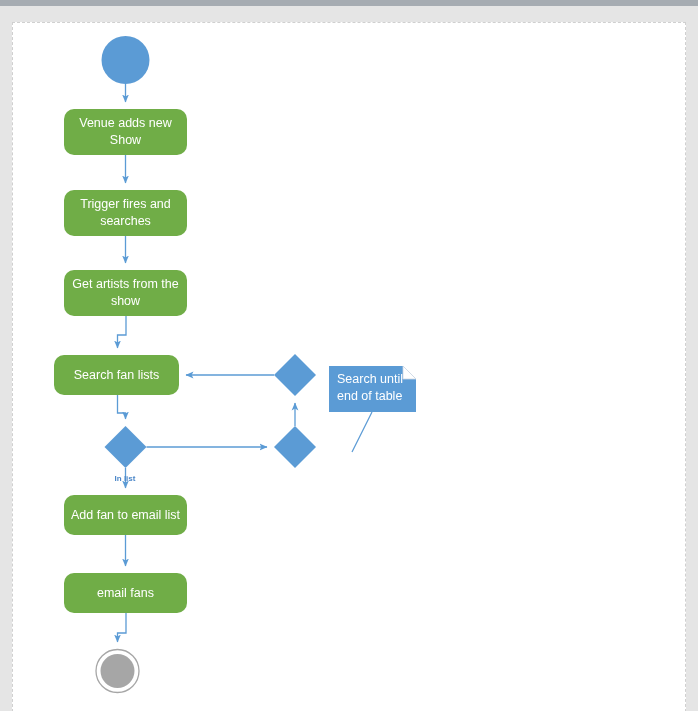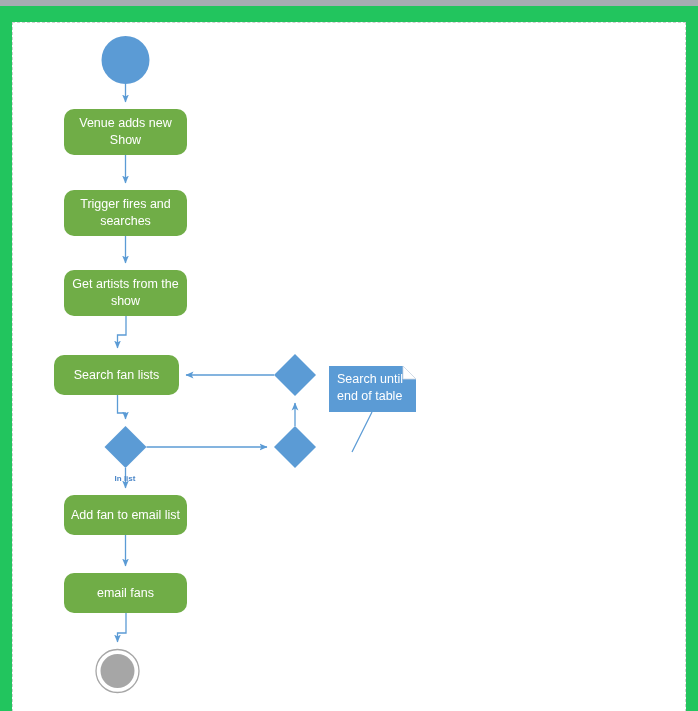--- a/index.html
+++ b/index.html
@@ -12,21 +12,21 @@
     height: 711px;
     font-family: "Liberation Sans", sans-serif;
     overflow: hidden;
     position: relative;
   }
   #canvas {
     position: absolute;
     left: 0; top: 0;
     width: 698px;
     height: 711px;
-    background: #22c55e;
+    background: #e5e5e5;
   }
   .topbar {
     position: absolute;
     left: 0; top: 0;
     width: 698px;
     height: 6px;
     background: #a6acb2;
   }
   .page-frame {
     position: absolute;

